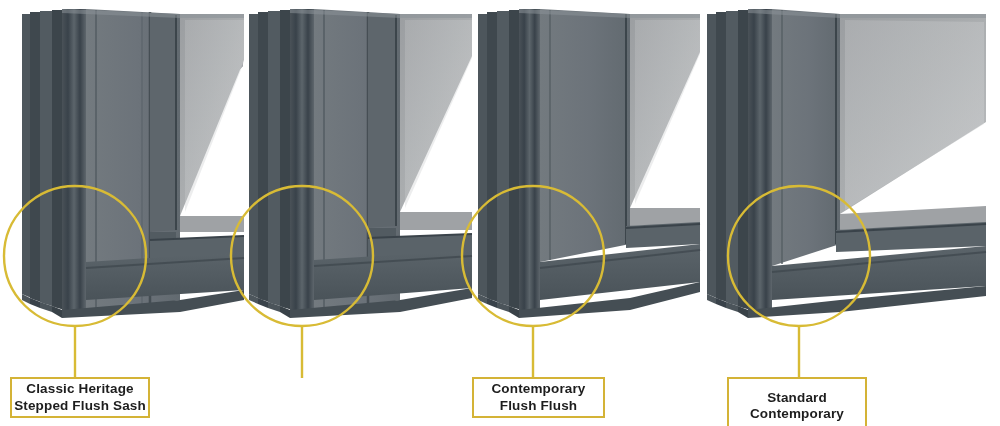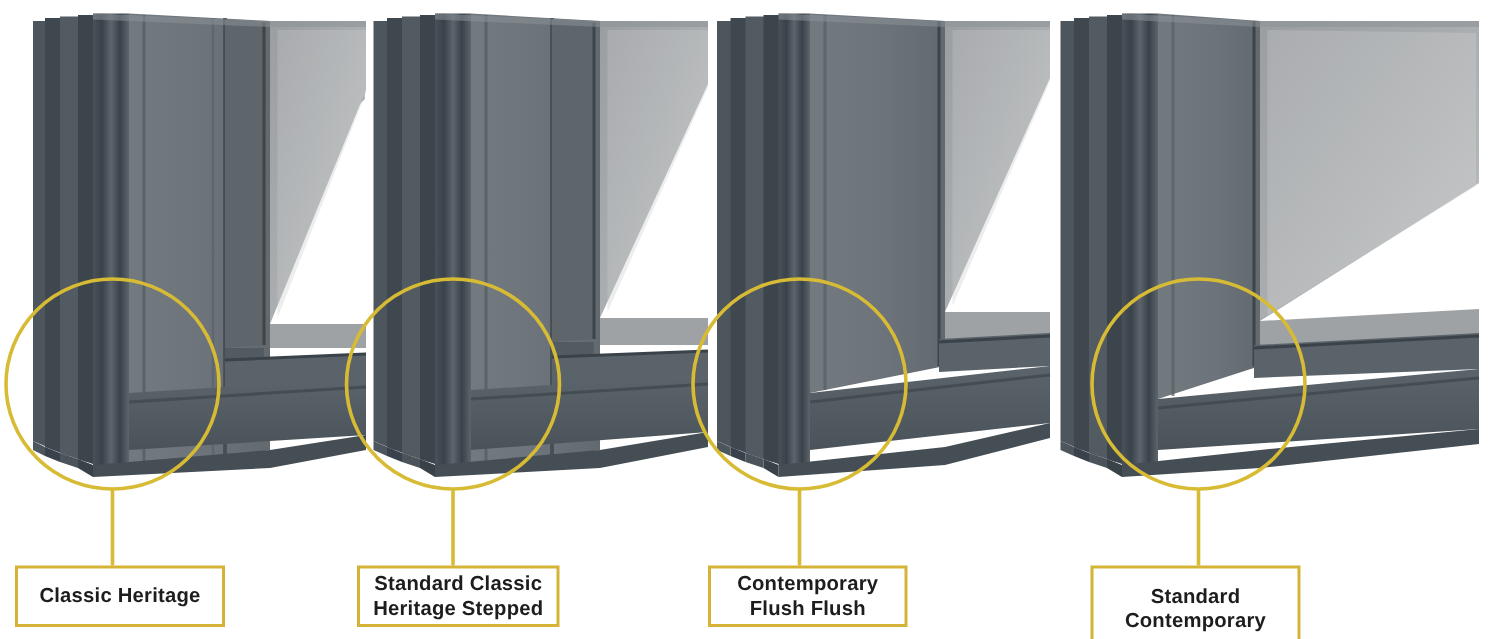--- a/index.html
+++ b/index.html
@@ -207,26 +207,23 @@
       <line x1="533" y1="326" x2="533" y2="378" stroke="#d8bb35" stroke-width="2.4"></line>
     </g>
     <g>
       <ellipse cx="799" cy="256" rx="71" ry="70" fill="none" stroke="#d8bb35" stroke-width="2.4"></ellipse>
       <line x1="799" y1="326" x2="799" y2="378" stroke="#d8bb35" stroke-width="2.4"></line>
     </g>
   </svg>
 
   <div class="label-box" style="left:10px; top:377px; width:140px; height:41px;">
     <span class="label-line">Classic Heritage</span>
+    <span class="label-line">Stepped Flush Sash</span>
   </div>
 
-  <div class="label-box" style="left:238px; top:377px; width:135px; height:41px;">
-    <span class="label-line">Standard Classic</span>
-    <span class="label-line">Heritage Stepped</span>
-  </div>
 
   <div class="label-box" style="left:472px; top:377px; width:133px; height:41px;">
     <span class="label-line">Contemporary</span>
     <span class="label-line">Flush Flush</span>
   </div>
 
   <div class="label-box" style="left:727px; top:377px; width:140px; height:58px;">
     <span class="label-line">Standard</span>
     <span class="label-line">Contemporary</span>
   </div>

